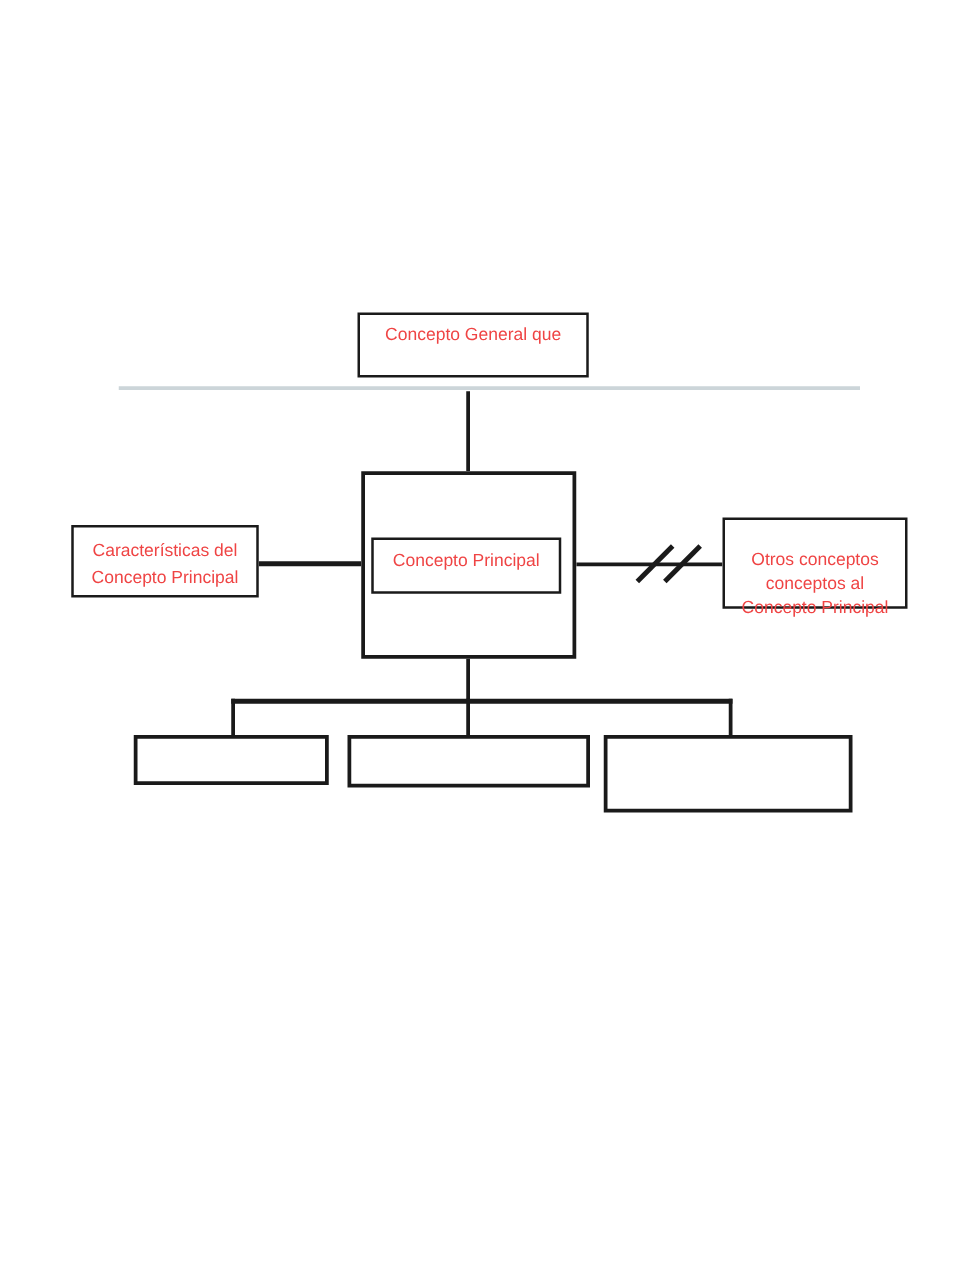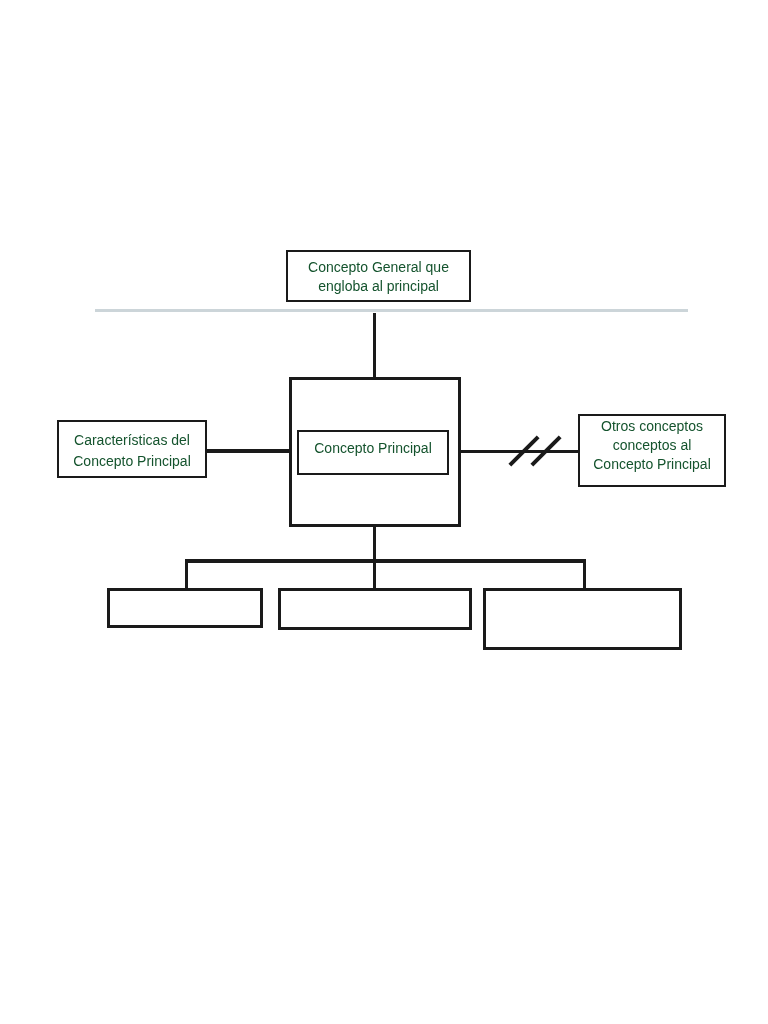--- a/index.html
+++ b/index.html
@@ -7,21 +7,21 @@
     padding: 0;
     background: #ffffff;
   }
   .page {
     position: relative;
     width: 768px;
     height: 964px;
     background: #ffffff;
     overflow: hidden;
     font-family: "Liberation Sans", sans-serif;
-    color: #14532d;
+    color: #ef4444;
   }
   .abs { position: absolute; }
 
   
   .divider {
     left: 95px; top: 309px;
     width: 593px; height: 3px;
     background: #ccd5d9;
   }
 
@@ -52,21 +52,21 @@
   }
   .box-characteristics {
     left: 57px; top: 420px;
     width: 150px; height: 58px;
     padding-top: 8px;
     line-height: 21px;
   }
   .box-other {
     left: 578px; top: 414px;
     width: 148px; height: 73px;
-    padding-top: 1px;
+    padding-top: 22px;
   }
   .box-child-1 {
     left: 107px; top: 588px;
     width: 156px; height: 40px;
     border-width: 3px;
   }
   .box-child-2 {
     left: 278px; top: 588px;
     width: 194px; height: 42px;
     border-width: 3px;
@@ -110,21 +110,20 @@
   <div class="abs slash slash-1"></div>
   <div class="abs slash slash-2"></div>
   <div class="abs line conn-main-down"></div>
   <div class="abs line branch-horizontal"></div>
   <div class="abs line drop-left"></div>
   <div class="abs line drop-center"></div>
   <div class="abs line drop-right"></div>
 
   <div class="abs node box-general">
     <div>Concepto General que</div>
-    <div>engloba al principal</div>
   </div>
 
   <div class="abs node box-main-outer"></div>
   <div class="abs node box-main-inner">
     <div>Concepto Principal</div>
   </div>
 
   <div class="abs node box-characteristics">
     <div>Características del</div>
     <div>Concepto Principal</div>

